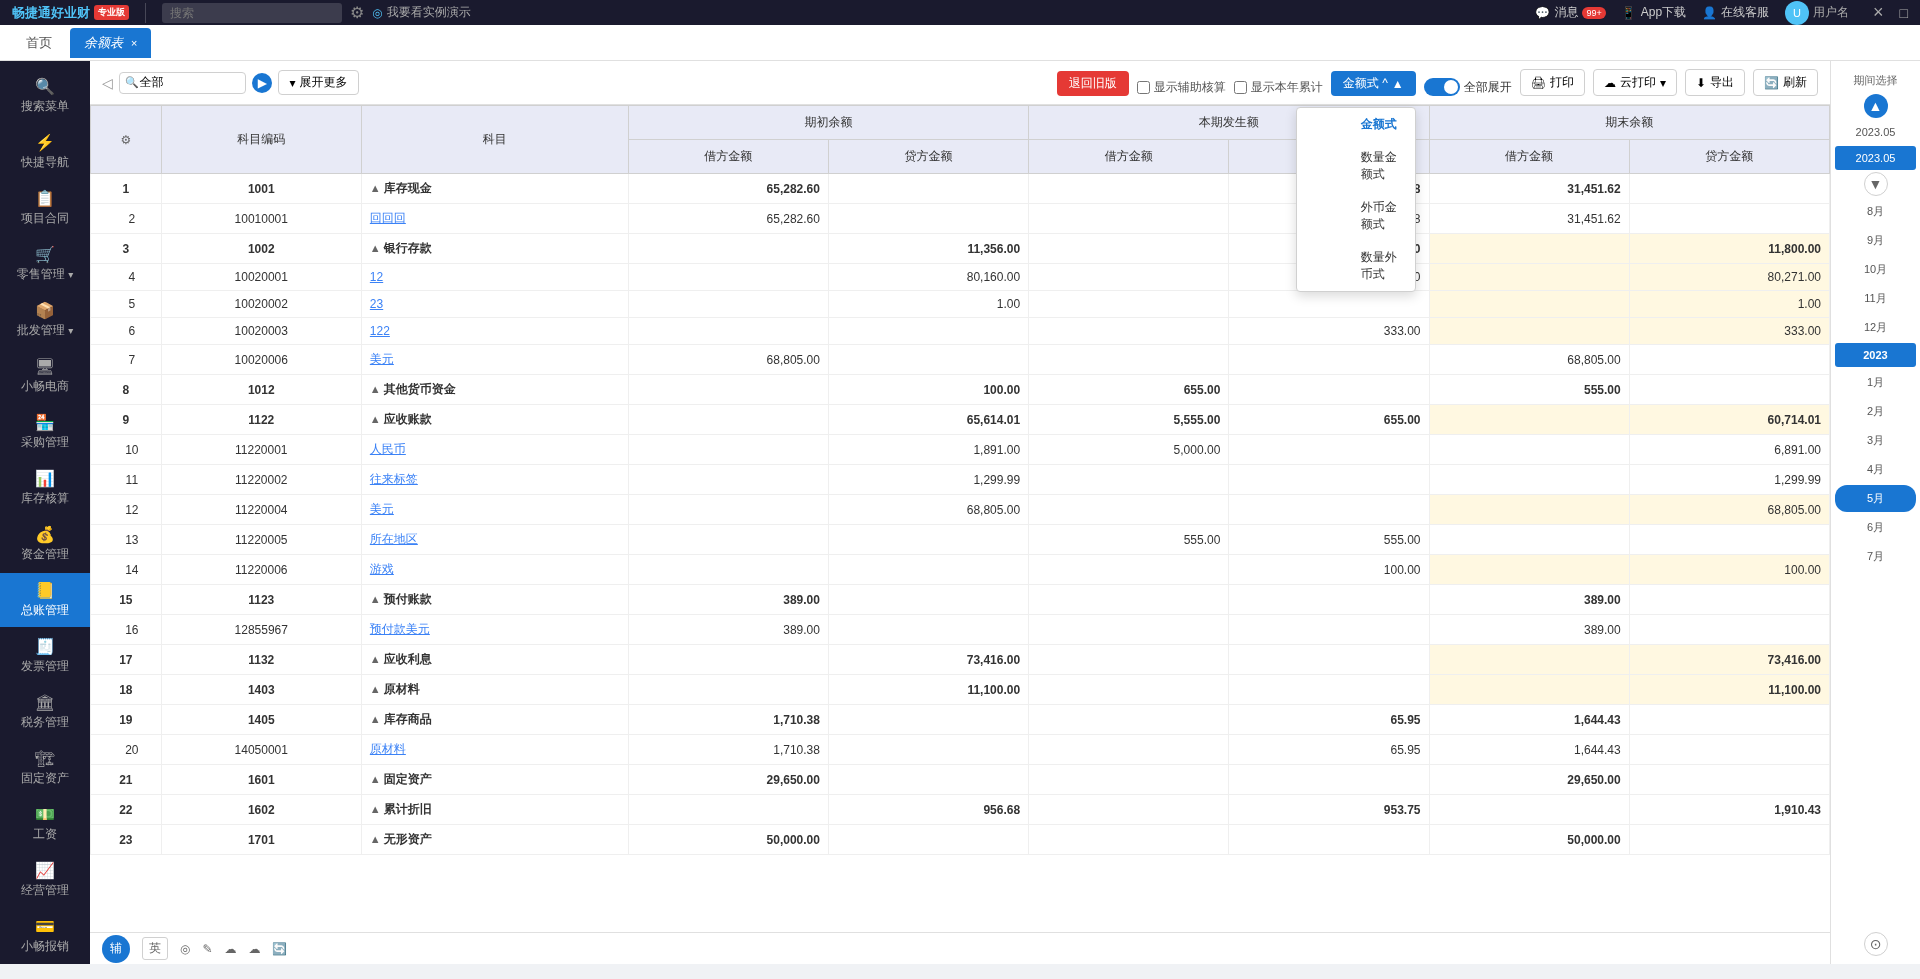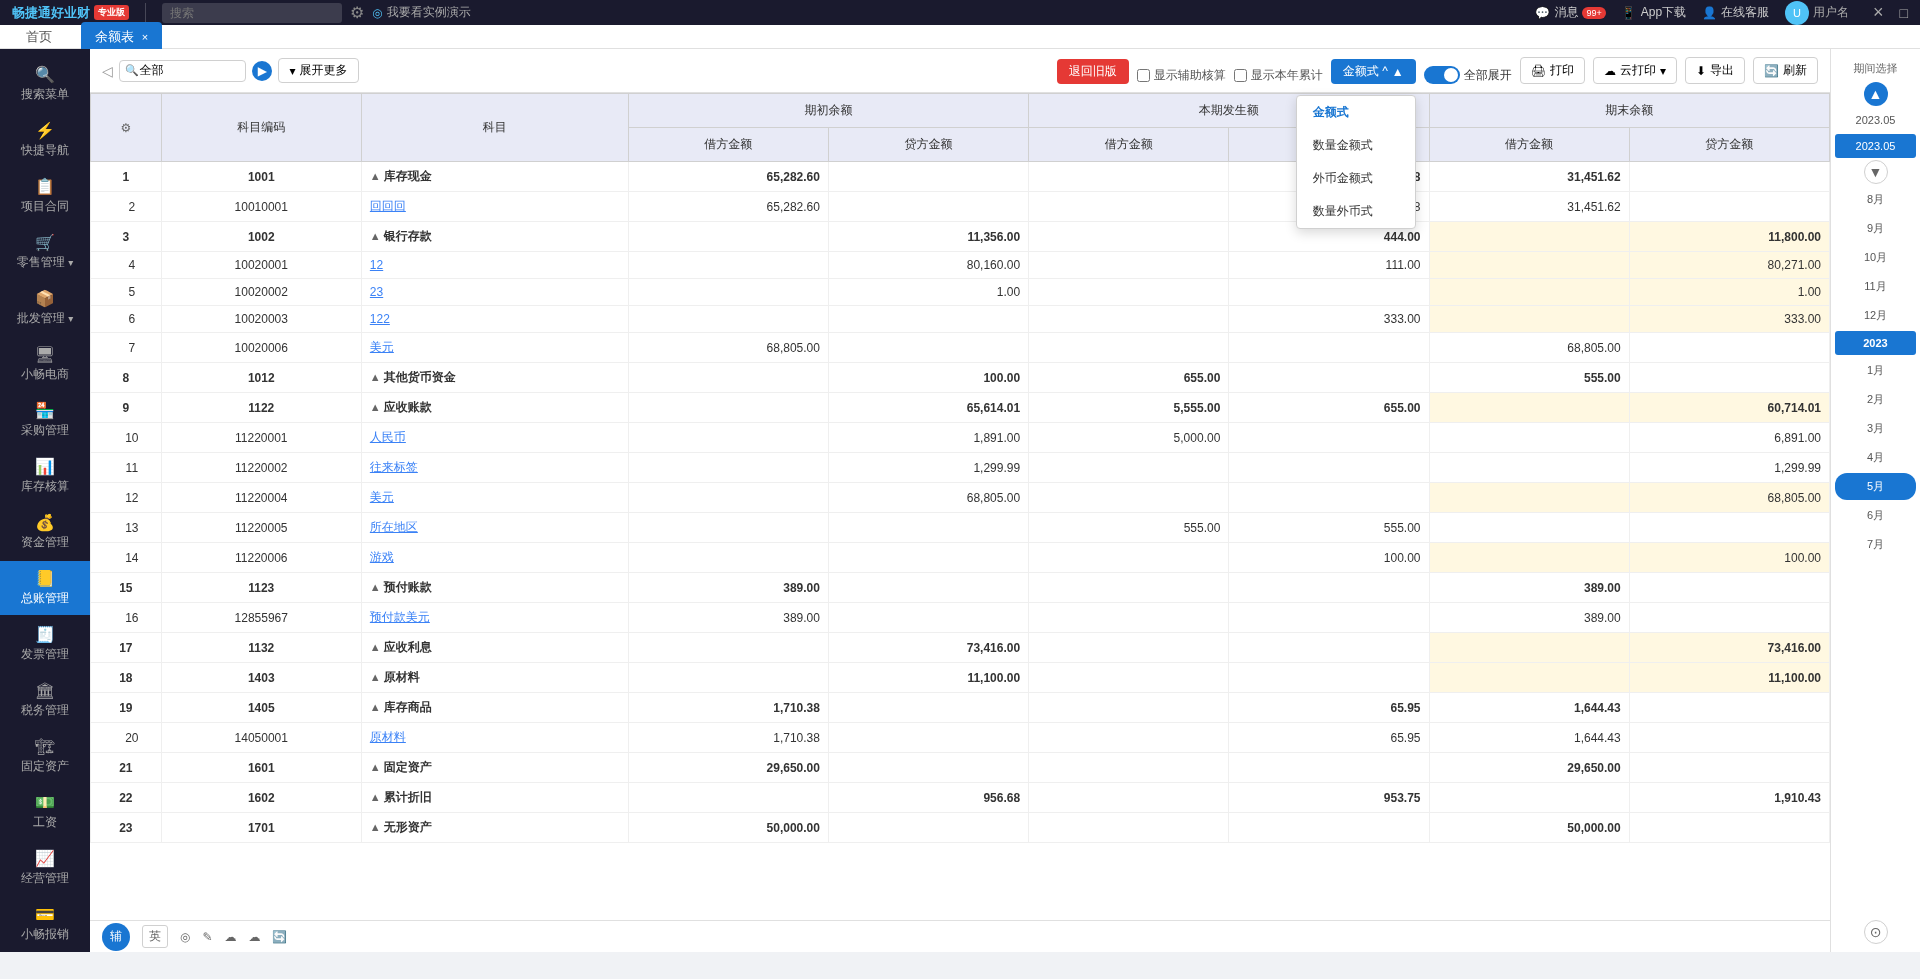--- a/index.html
+++ b/index.html
@@ -17,38 +17,39 @@
     .top-bar-left { display: flex; align-items: center; gap: 8px; }
     .logo { color: #4fc3f7; font-size: 13px; font-weight: bold; display: flex; align-items: center; gap: 4px; }
     .logo-badge { background: #e53935; color: white; font-size: 9px; padding: 1px 4px; border-radius: 3px; }
     .top-bar-search { background: rgba(255,255,255,0.15); border: none; border-radius: 3px; color: white; padding: 3px 24px 3px 8px; font-size: 12px; width: 180px; }
     .top-bar-right { display: flex; align-items: center; gap: 16px; color: #ccc; font-size: 12px; }
     .top-bar-right .item { display: flex; align-items: center; gap: 4px; cursor: pointer; }
     .badge { background: #e53935; color: white; font-size: 9px; padding: 1px 4px; border-radius: 8px; }
 
     
     .tabs-bar {
-      height: 24px;
+      height: 36px;
       background: #fff;
       border-bottom: 1px solid #e0e0e0;
       display: flex;
       align-items: center;
       padding: 0 12px;
-      gap: 15px;
+      gap: 4px;
     }
     .tab-item {
       padding: 6px 14px;
       border-radius: 4px 4px 0 0;
       cursor: pointer;
       font-size: 13px;
       color: #555;
     }
     .tab-item.active {
       background: #1976d2;
       color: white;
+      font-style: italic;
     }
     .tab-home { background: none; color: #555; }
     .tab-close { margin-left: 4px; font-size: 11px; }
 
     
     .main-layout { display: flex; height: calc(979px - 40px - 36px); }
 
     
     .sidebar {
       width: 90px;
@@ -130,20 +131,21 @@
       border-radius: 4px;
       box-shadow: 0 4px 12px rgba(0,0,0,0.15);
       z-index: 100;
       min-width: 120px;
     }
     .dropdown-item {
       padding: 8px 16px;
       cursor: pointer;
       font-size: 12px;
       color: #333;
+      margin-left: 48px;
     }
     .dropdown-item.selected { color: #1976d2; font-weight: bold; }
 
     
     .right-panel {
       width: 90px;
       background: #fff;
       border-left: 1px solid #e0e0e0;
       display: flex;
       flex-direction: column;

